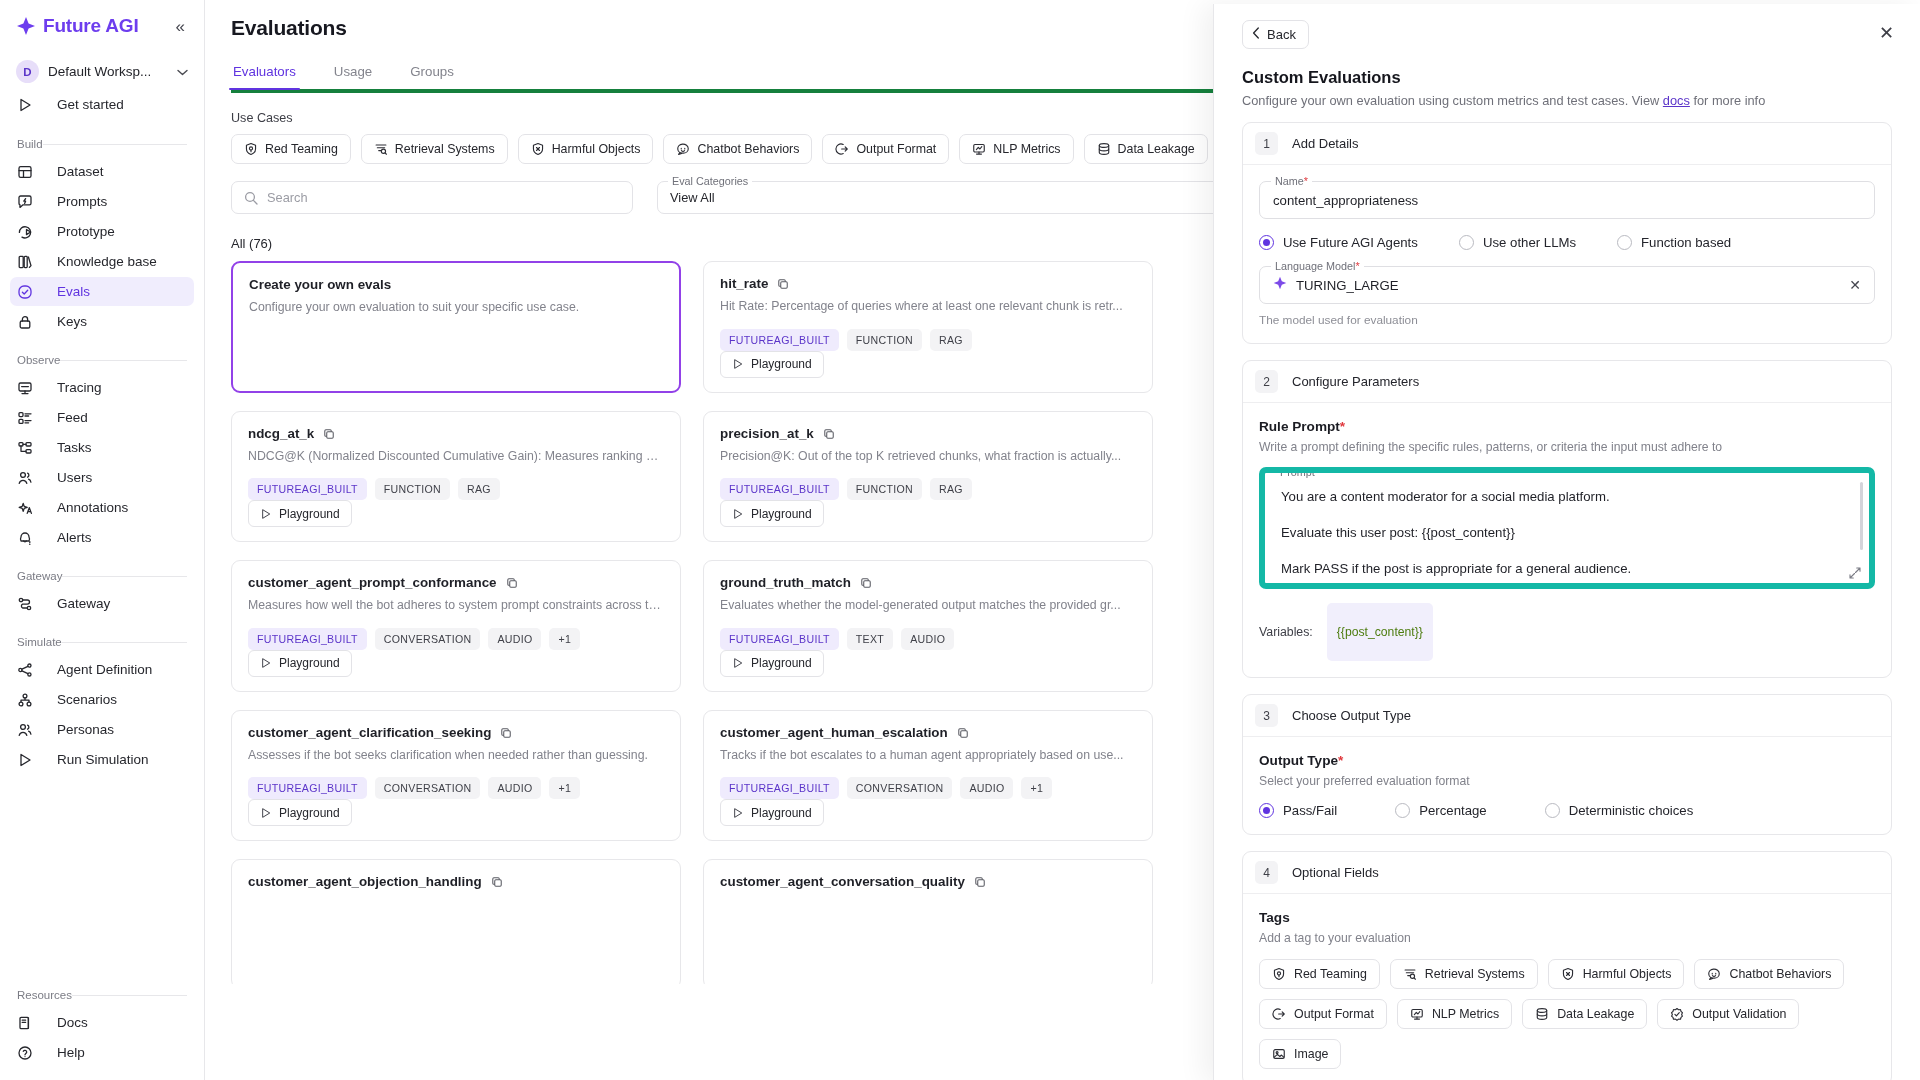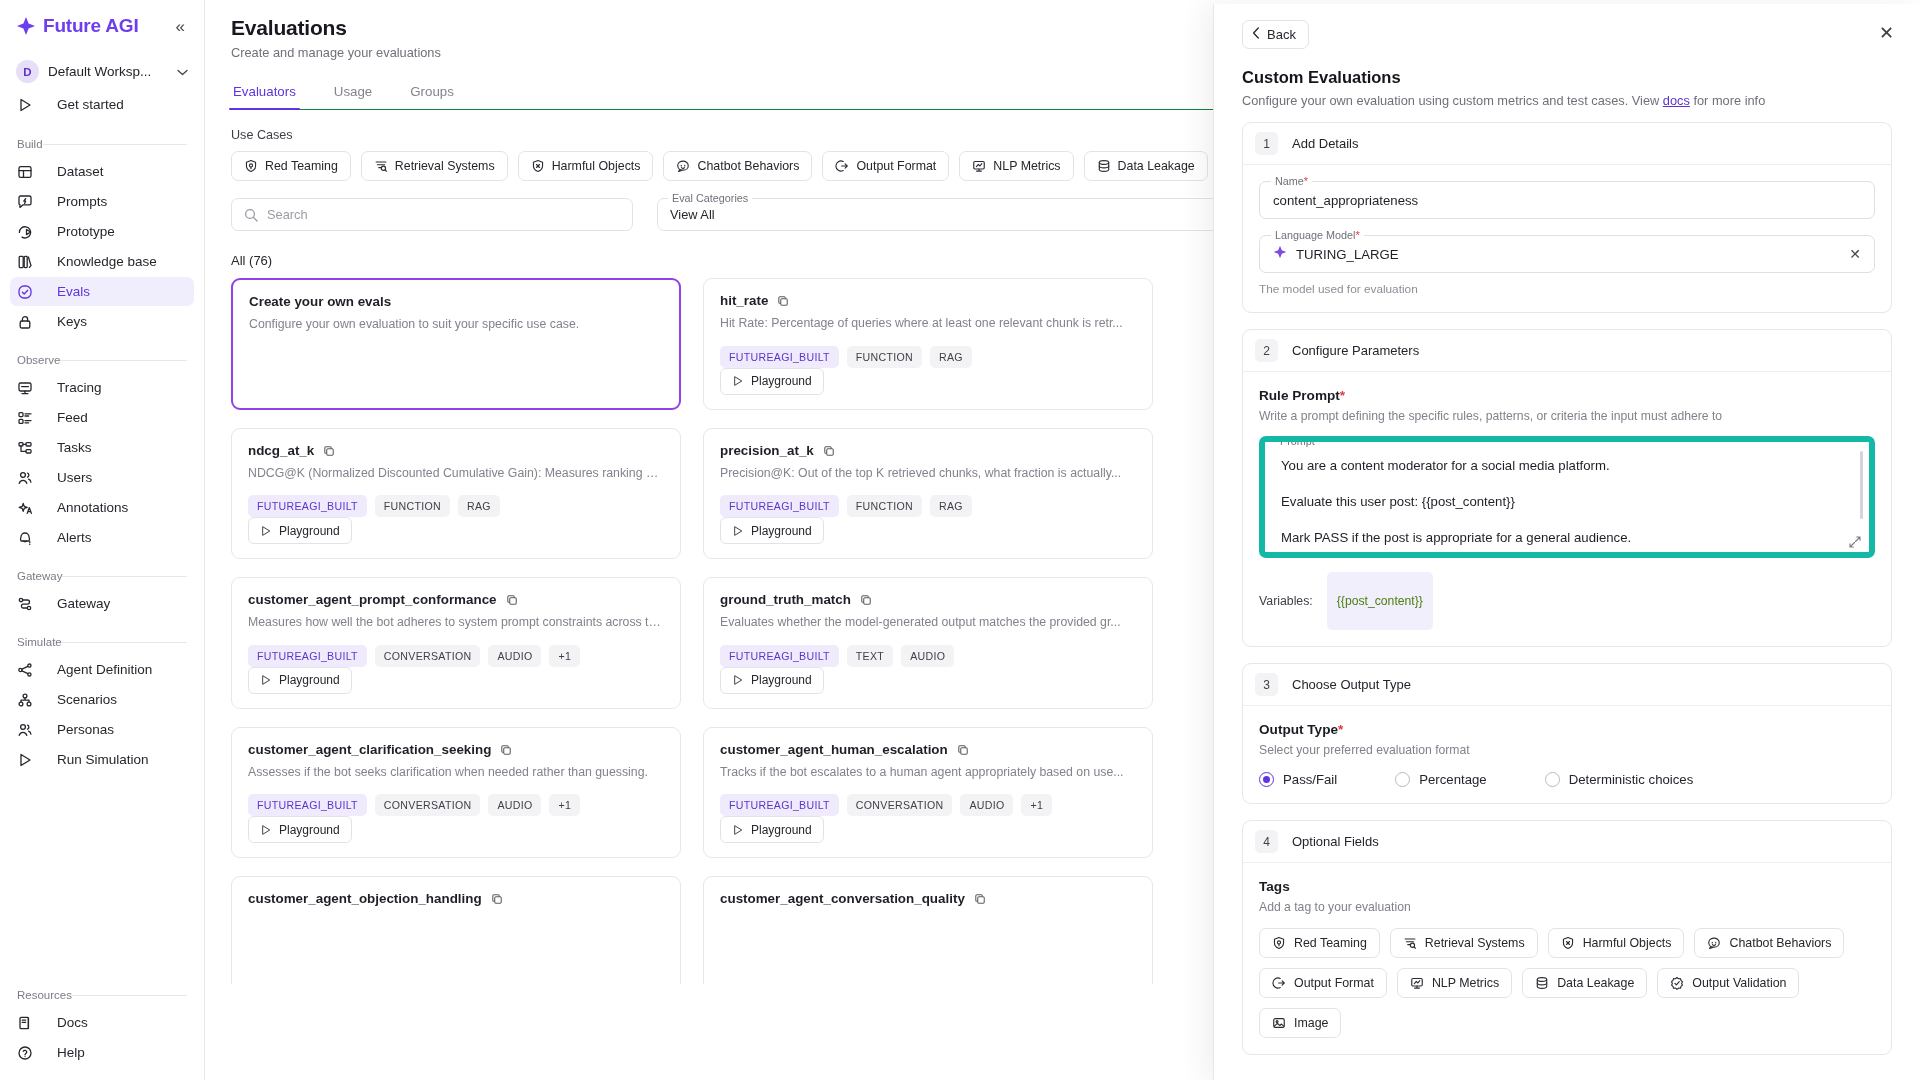--- a/index.html
+++ b/index.html
@@ -68,21 +68,21 @@
 
   
   .main {
     flex: 1; height: 984px; overflow: hidden; position: relative;
     padding: 0 0 0 0; background:#fff;
   }
   .main-inner { padding: 16px 26px 0 26px; }
   .page-title { font-size: 21px; font-weight: 700; color: #171820; letter-spacing: -0.2px; }
   .page-sub { font-size: 12.8px; color: #6f7079; margin-top: 5px; }
 
-  .tabs { display: flex; gap: 34px; margin-top: 24px; border-bottom: 1px solid #15803d; }
+  .tabs { display: flex; gap: 34px; margin-top: 24px; border-bottom: 4px solid #15803d; }
   .tab {
     font-size: 13.3px; color: #83848d; padding: 0 2px 10px; cursor: pointer;
     position: relative;
   }
   .tab.active { color: #6034e0; font-weight: 500; }
   .tab.active:after {
     content: ""; position: absolute; left: -2px; right: -2px; bottom: -1px;
     height: 2px; background: #6034e0; border-radius: 2px;
   }
 
@@ -497,21 +497,20 @@
             </svg>
           </span>
           <span>Help</span>
         </div>
       </div>
   </aside>
 
   <main class="main">
     <div class="main-inner">
       <h1 class="page-title">Evaluations</h1>
-      <div class="page-sub">Create and manage your evaluations</div>
 
       <div class="tabs" id="tabs">
           <div class="tab active">Evaluators</div>
           <div class="tab">Usage</div>
           <div class="tab">Groups</div>
         </div>
 
       <div class="use-cases-label">Use Cases</div>
       <div class="chip-row" id="use-case-chips">
           <div class="chip">
@@ -801,20 +800,34 @@
           <span class="step-label">Add Details</span>
         </div>
         <div class="step-body">
           <div class="field">
             <span class="field-legend">
               <span>Name</span><span class="req">*</span>
             </span>
             <input type="text" value="content_appropriateness" style="">
           </div>
 
+          <div class="radio-row">
+            <label class="radio-opt" style="width:200px">
+              <span class="radio on"></span>
+              <span>Use Future AGI Agents</span>
+            </label>
+            <label class="radio-opt" style="width:158px">
+              <span class="radio"></span>
+              <span>Use other LLMs</span>
+            </label>
+            <label class="radio-opt">
+              <span class="radio"></span>
+              <span>Function based</span>
+            </label>
+          </div>
 
           <div class="field" style="margin-top:16px">
             <span class="field-legend">
               <span>Language Model</span><span class="req">*</span>
             </span>
             <span style="display:flex;align-items:center;gap:9px;width:100%">
               <span style="flex:0 0 14px;display:block">
                 <svg width="14" height="14" viewBox="0 0 20 20">
                     <path d="M10 1 L12.6 7.4 L19 10 L12.6 12.6 L10 19 L7.4 12.6 L1 10 L7.4 7.4 Z" fill="#7c4ae8"></path>
                   </svg>

